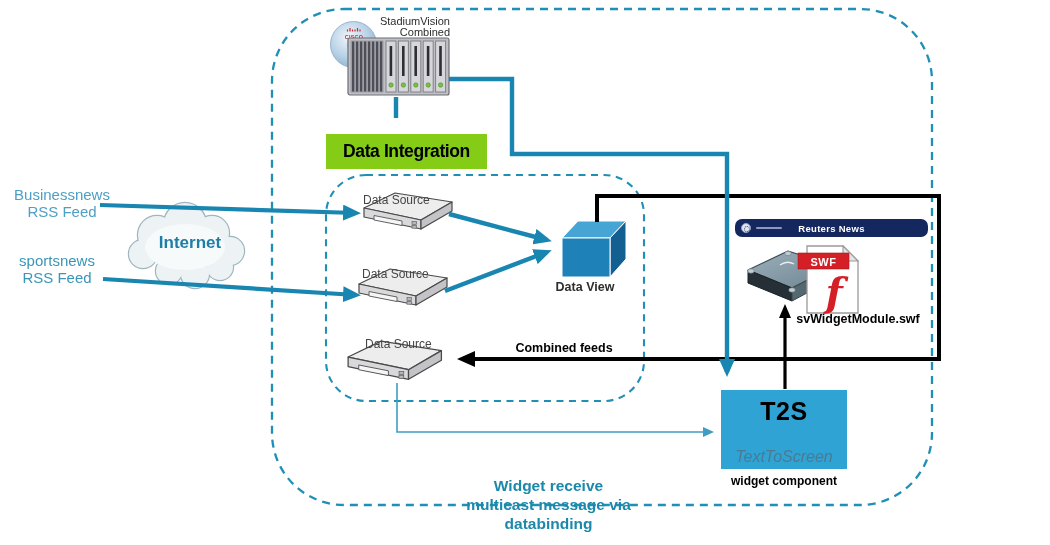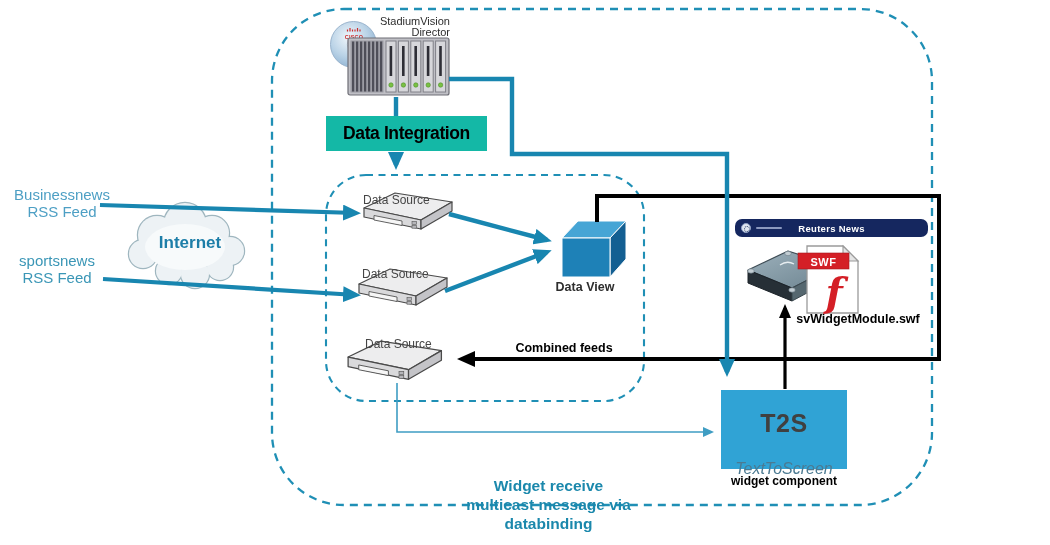--- a/index.html
+++ b/index.html
@@ -8,25 +8,25 @@
     font-family:"Liberation Sans",sans-serif;overflow:hidden;
   }
   .abs{position:absolute;}
   svg.layer{position:absolute;left:0;top:0;z-index:1;}
   .lbl{position:absolute;z-index:10;}
 
   
   .sv-name{left:372px;top:16px;width:78px;text-align:right;font-size:11px;line-height:11px;color:#2d2d2d;}
 
   
-  .integration-box{left:326px;top:116px;width:161px;height:35px;background:#14b8a6;z-index:6;
+  .integration-box{left:326px;top:134px;width:161px;height:35px;background:#84cc16;z-index:6;
     display:flex;align-items:center;justify-content:center;}
   .integration-box span{font-weight:bold;font-size:17.5px;letter-spacing:-0.4px;color:#000;}
   .t2s-box{left:721px;top:390px;width:126px;height:79px;background:#30a3d5;z-index:6;text-align:center;}
-  .t2s-title{font-size:25px;font-weight:bold;color:#404040;margin-top:19px;letter-spacing:0.5px;}
+  .t2s-title{font-size:25px;font-weight:bold;color:#000000;margin-top:7px;letter-spacing:0.5px;}
   .t2s-sub{font-size:16px;color:#4b7a92;margin-top:22px;font-style:italic;}
 
   
   .feed-business{left:4px;top:186px;width:116px;text-align:center;font-size:15px;line-height:17px;color:#4d9fc4;}
   .feed-sports{left:4px;top:252px;width:106px;text-align:center;font-size:15px;line-height:17px;color:#3a96b6;}
   .internet-lbl{left:140px;top:233px;width:100px;text-align:center;font-size:17px;font-weight:bold;color:#1d7ea8;}
 
   .ds-lbl{width:84px;text-align:left;font-size:12px;color:#454545;margin-top:15px;}
   .dataview-lbl{left:553px;top:280px;width:64px;text-align:center;font-size:12.5px;font-weight:bold;color:#2e2e2e;}
   .combined-lbl{left:499px;top:341px;width:130px;text-align:center;font-size:12.5px;font-weight:bold;color:#000;}
@@ -225,21 +225,21 @@
     <span class="reuters-title">Reuters News</span>
   </div>
 
   <div class="abs t2s-box">
     <div class="t2s-title">T2S</div>
     <div class="t2s-sub">TextToScreen</div>
   </div>
 
   <div class="lbl sv-name">
     <div>StadiumVision</div>
-    <div>Director</div>
+    <div>Combined</div>
   </div>
 
   <div class="lbl feed-business">
     <div>Businessnews</div>
     <div>RSS Feed</div>
   </div>
 
   <div class="lbl feed-sports">
     <div>sportsnews</div>
     <div>RSS Feed</div>

